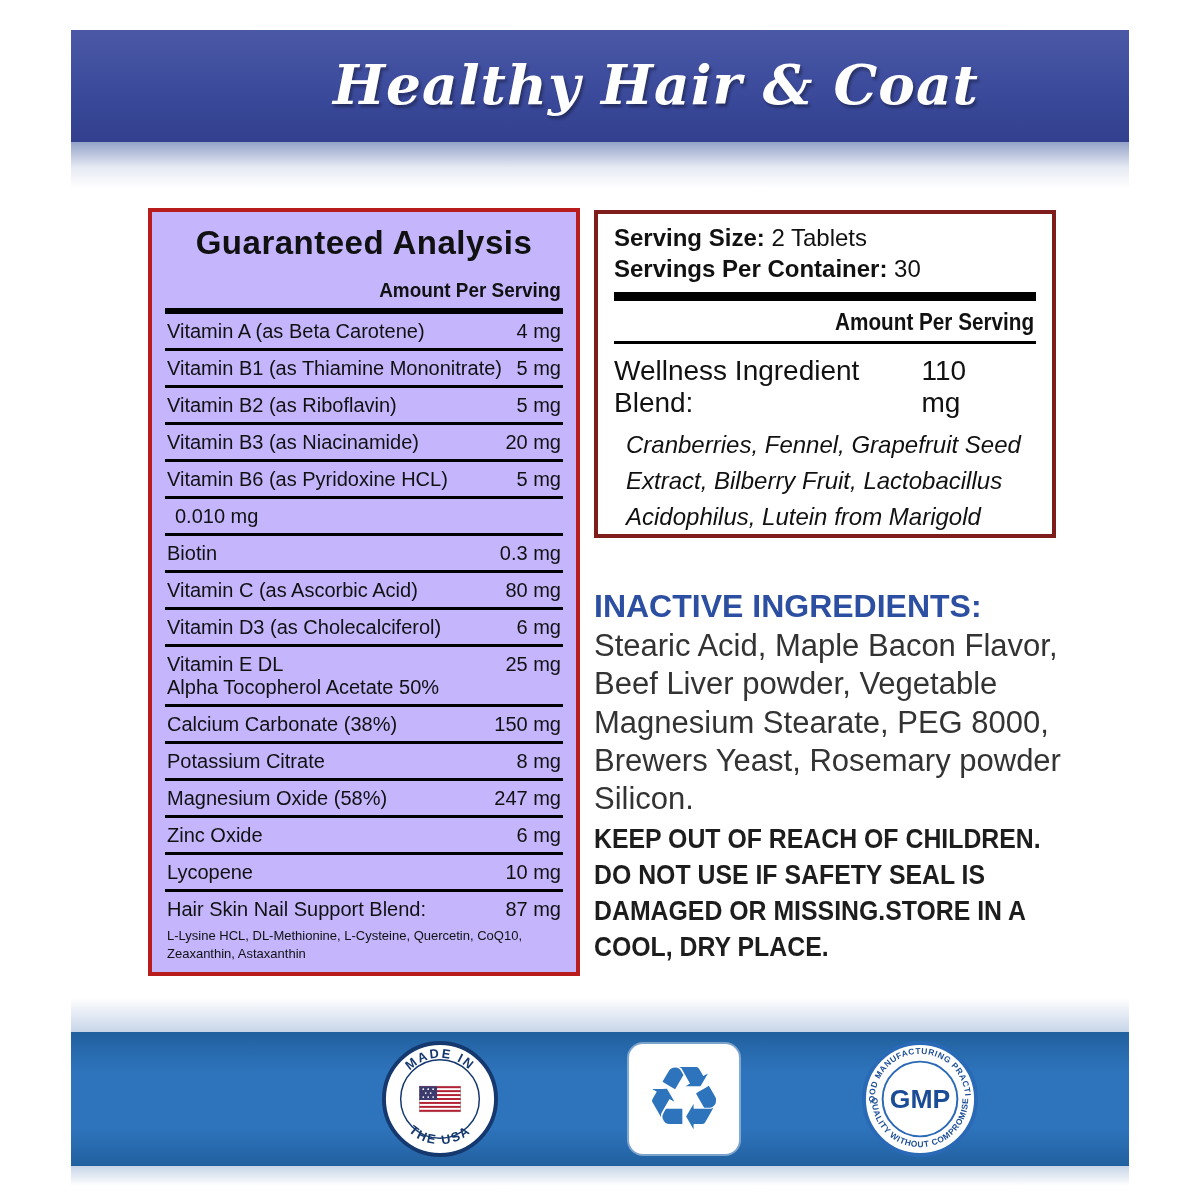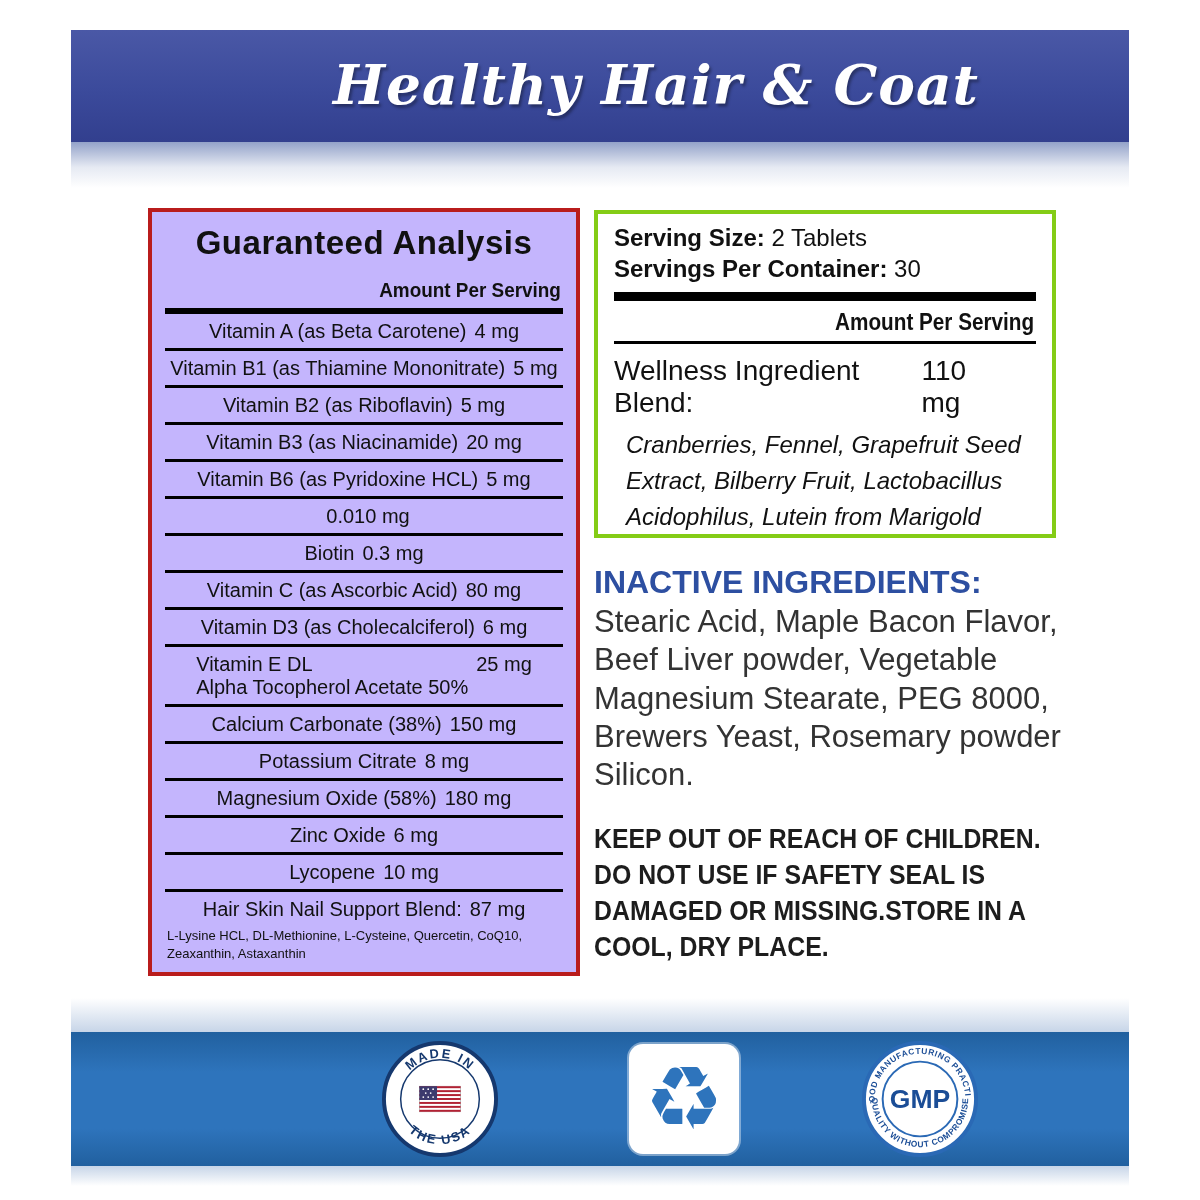--- a/index.html
+++ b/index.html
@@ -14,46 +14,46 @@
           font-size:55px;letter-spacing:1px;text-shadow:2px 3px 3px rgba(0,0,0,.35);white-space:nowrap;text-align:center;}
   .banner-strip{position:absolute;left:71px;right:71px;top:142px;height:46px;
           background:linear-gradient(180deg,#93a2c9 0%,#e6eaf3 55%,#ffffff 100%);}
 
   
   .ga-box{position:absolute;left:148px;top:208px;width:432px;height:768px;border:4px solid #b91c1c;
           background:#c4b5fd;box-sizing:border-box;padding:4px 13px 0;overflow:hidden;}
   .ga-title{text-align:center;font-weight:bold;font-size:33px;letter-spacing:.5px;margin:8px 0 12px;}
   .ga-header{display:flex;justify-content:flex-end;border-bottom:6px solid #000;padding:4px 2px 6px;}
   .ga-header span{font-weight:bold;font-size:21px;}
-  .ga-row{display:flex;justify-content:center;align-items:baseline;
+  .ga-row{display:flex;justify-content:space-between;align-items:baseline;
           border-bottom:3px solid #000;padding:6px 2px 5px;font-size:20px;line-height:1.15;}
   .ga-row .amt{white-space:nowrap;margin-left:8px;}
   .ga-row.two-line{align-items:flex-start;}
   .ga-row.no-border{border-bottom:none;}
   .ga-sub{font-size:13px;line-height:1.35;padding:1px 2px 8px;}
 
   .cond-r{display:inline-block;transform:scaleX(.9);transform-origin:100% 50%;}
   .cond-l{display:inline-block;transform:scaleX(.9);transform-origin:0 50%;}
 
   
-  .sv-box{position:absolute;left:594px;top:210px;width:462px;height:328px;border:4px solid #84cc16;
+  .sv-box{position:absolute;left:594px;top:210px;width:462px;height:328px;border:4px solid #7f1d1d;
           background:#fff;box-sizing:border-box;padding:8px 16px 0;overflow:hidden;}
   .sv-line{font-size:24px;font-weight:bold;line-height:1.2;margin:2px 0;}
   .sv-line .val{font-weight:normal;}
   .sv-bar{height:9px;background:#000;margin-top:8px;}
   .sv-header{display:flex;justify-content:flex-end;padding:8px 2px 5px;border-bottom:3px solid #000;}
   .sv-header span{font-weight:bold;font-size:23px;}
   .sv-blend{display:flex;justify-content:space-between;font-size:28px;padding:11px 0 8px;}
   .sv-blend .amt{padding-right:30px;}
   .sv-ing{font-style:italic;font-size:24px;line-height:1.5;padding:0 4px 0 12px;}
   .sv-dvline{height:3px;background:#000;margin-top:10px;}
   .sv-dv{font-weight:bold;font-size:30px;padding:8px 0;}
 
   
-  .inactive{position:absolute;left:594px;top:532px;width:480px;font-size:31px;line-height:1.24;color:#333;}
+  .inactive{position:absolute;left:594px;top:556px;width:480px;font-size:31px;line-height:1.24;color:#333;}
   .inactive .lab{color:#2d4fa1;font-weight:bold;font-size:32px;}
   .warning{position:absolute;left:594px;top:822px;width:524px;font-weight:bold;font-size:27px;
            line-height:1.33;color:#1d1d1d;transform:scaleX(.92);transform-origin:0 0;}
 
   
   .footer-strip-top{position:absolute;left:71px;right:71px;top:998px;height:34px;
            background:linear-gradient(180deg,#ffffff 0%,#c7d5e8 100%);}
   .footer-band{position:absolute;left:71px;right:71px;top:1032px;height:134px;
            background:linear-gradient(180deg,#21609f 0%,#2e74bc 30%,#2e74bc 72%,#21609f 100%);}
   .footer-strip-bottom{position:absolute;left:71px;right:71px;top:1166px;height:20px;
@@ -127,21 +127,21 @@
     <div class="ga-row">
       <span class="lbl">Calcium Carbonate (38%)</span>
       <span class="amt">150 mg</span>
     </div>
     <div class="ga-row">
       <span class="lbl">Potassium Citrate</span>
       <span class="amt">8 mg</span>
     </div>
     <div class="ga-row">
       <span class="lbl">Magnesium Oxide (58%)</span>
-      <span class="amt">180 mg</span>
+      <span class="amt">247 mg</span>
     </div>
     <div class="ga-row">
       <span class="lbl">Zinc Oxide</span>
       <span class="amt">6 mg</span>
     </div>
     <div class="ga-row">
       <span class="lbl">Lycopene</span>
       <span class="amt">10 mg</span>
     </div>
     <div class="ga-row no-border">

